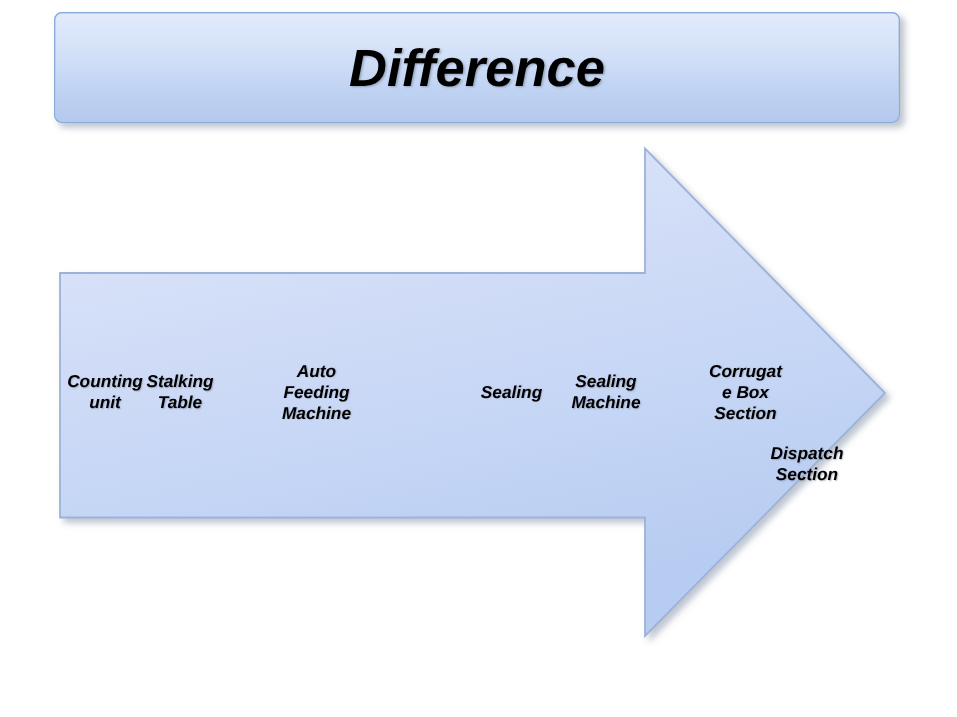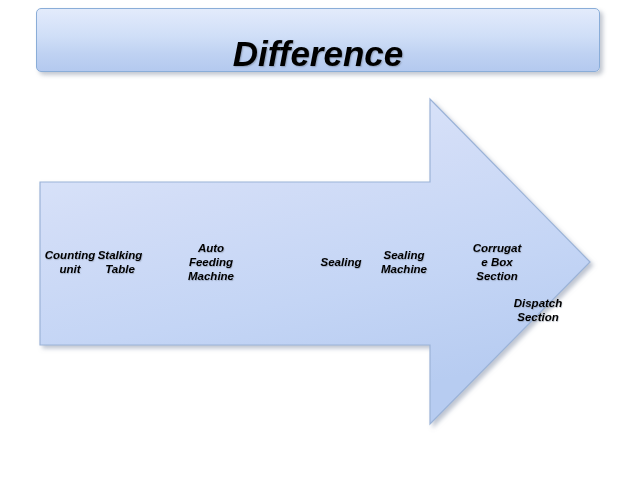--- a/index.html
+++ b/index.html
@@ -14,33 +14,33 @@
     overflow: hidden;
     font-family: "Liberation Sans", sans-serif;
   }
 
   
   #title-banner {
     position: absolute;
     left: 36px;
     top: 8px;
     width: 564px;
-    height: 64px;
+    height: 74px;
     box-sizing: border-box;
     border: 1px solid #8aadd8;
     border-radius: 5px;
     background: linear-gradient(to bottom,
         #e3ebfb 0%,
         #dbe6fa 18%,
         #cfdef7 45%,
         #bfd2f2 72%,
         #b4c9ef 100%);
     box-shadow: 3px 3px 4px rgba(120,130,150,0.45);
     display: flex;
-    align-items: flex-end;
+    align-items: center;
     justify-content: center;
   }
   #title-text {
     font-family: "Liberation Sans", sans-serif;
     font-weight: bold;
     font-style: italic;
     font-size: 35px;
     line-height: 1;
     color: #000000;
     letter-spacing: 0px;

